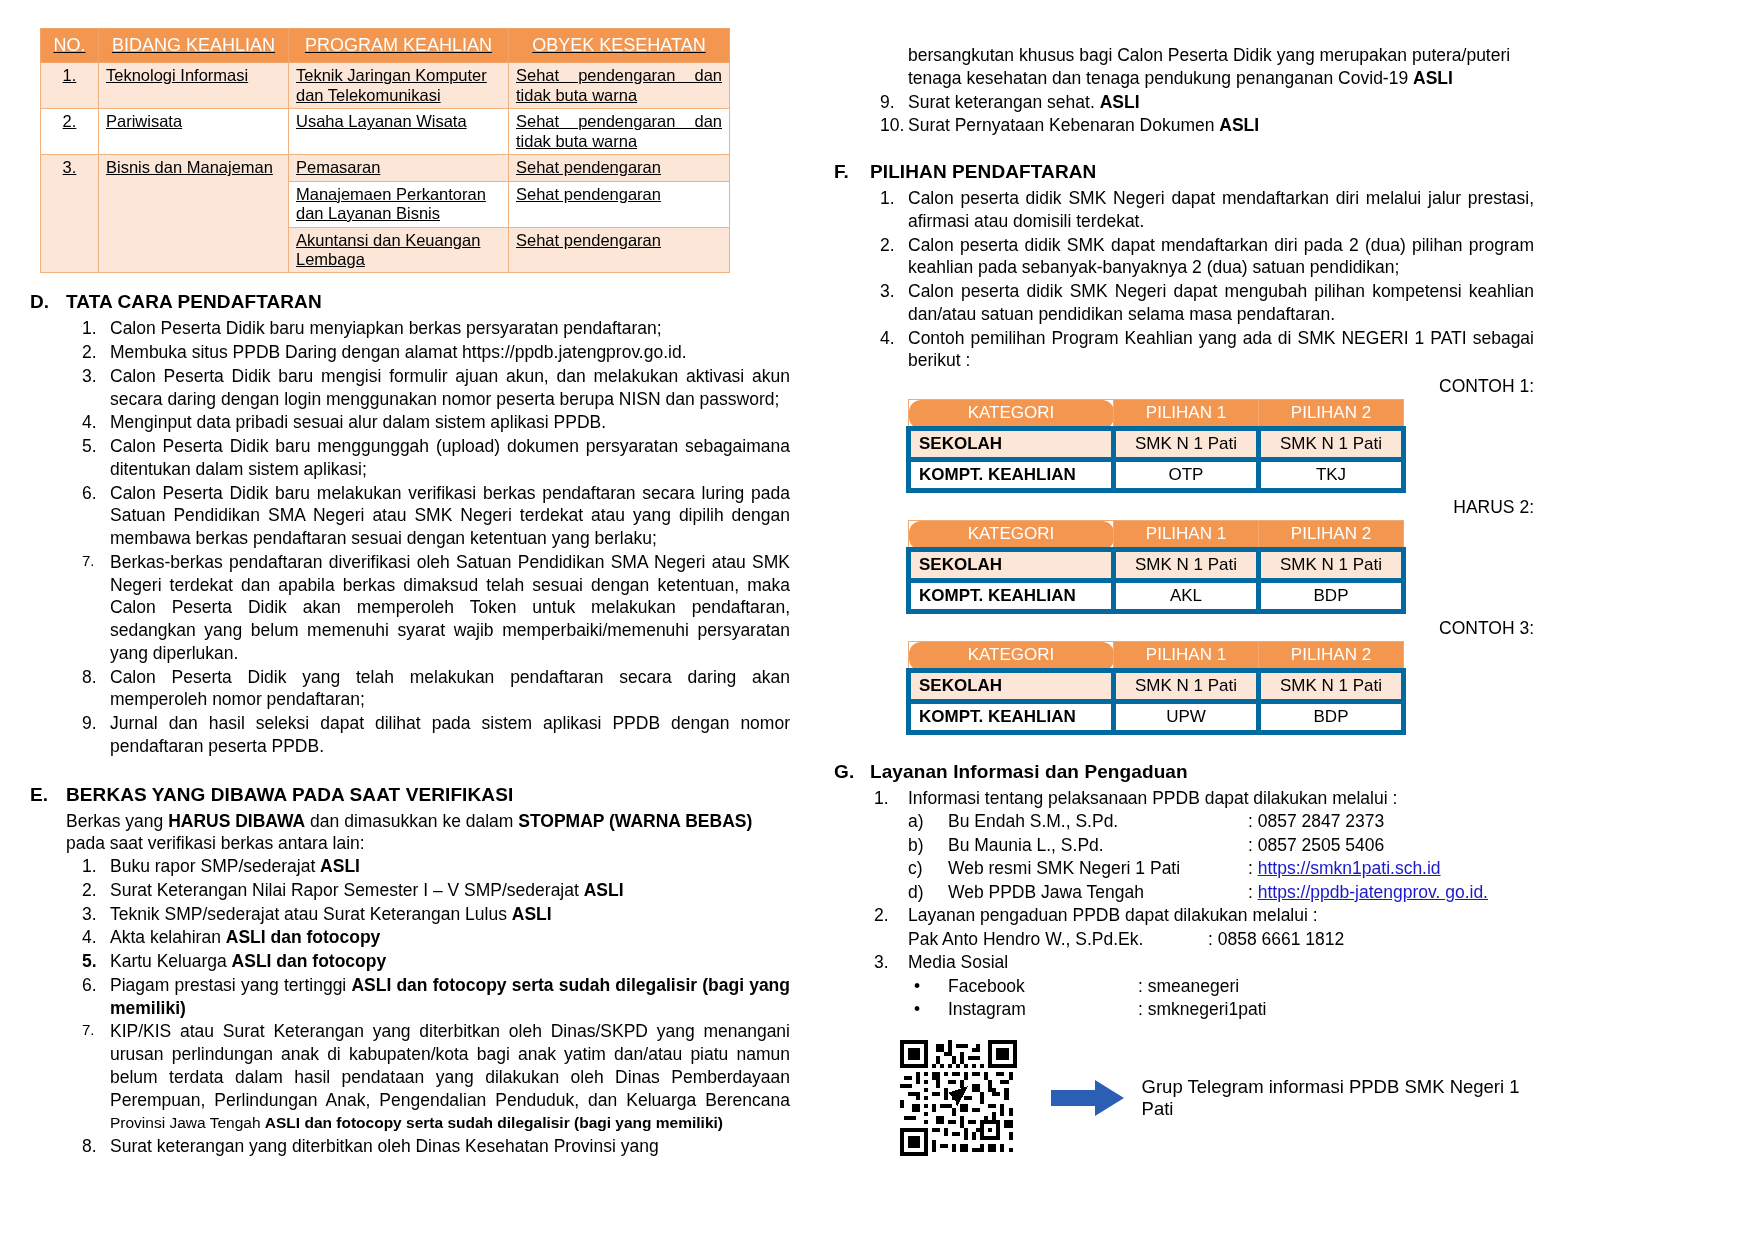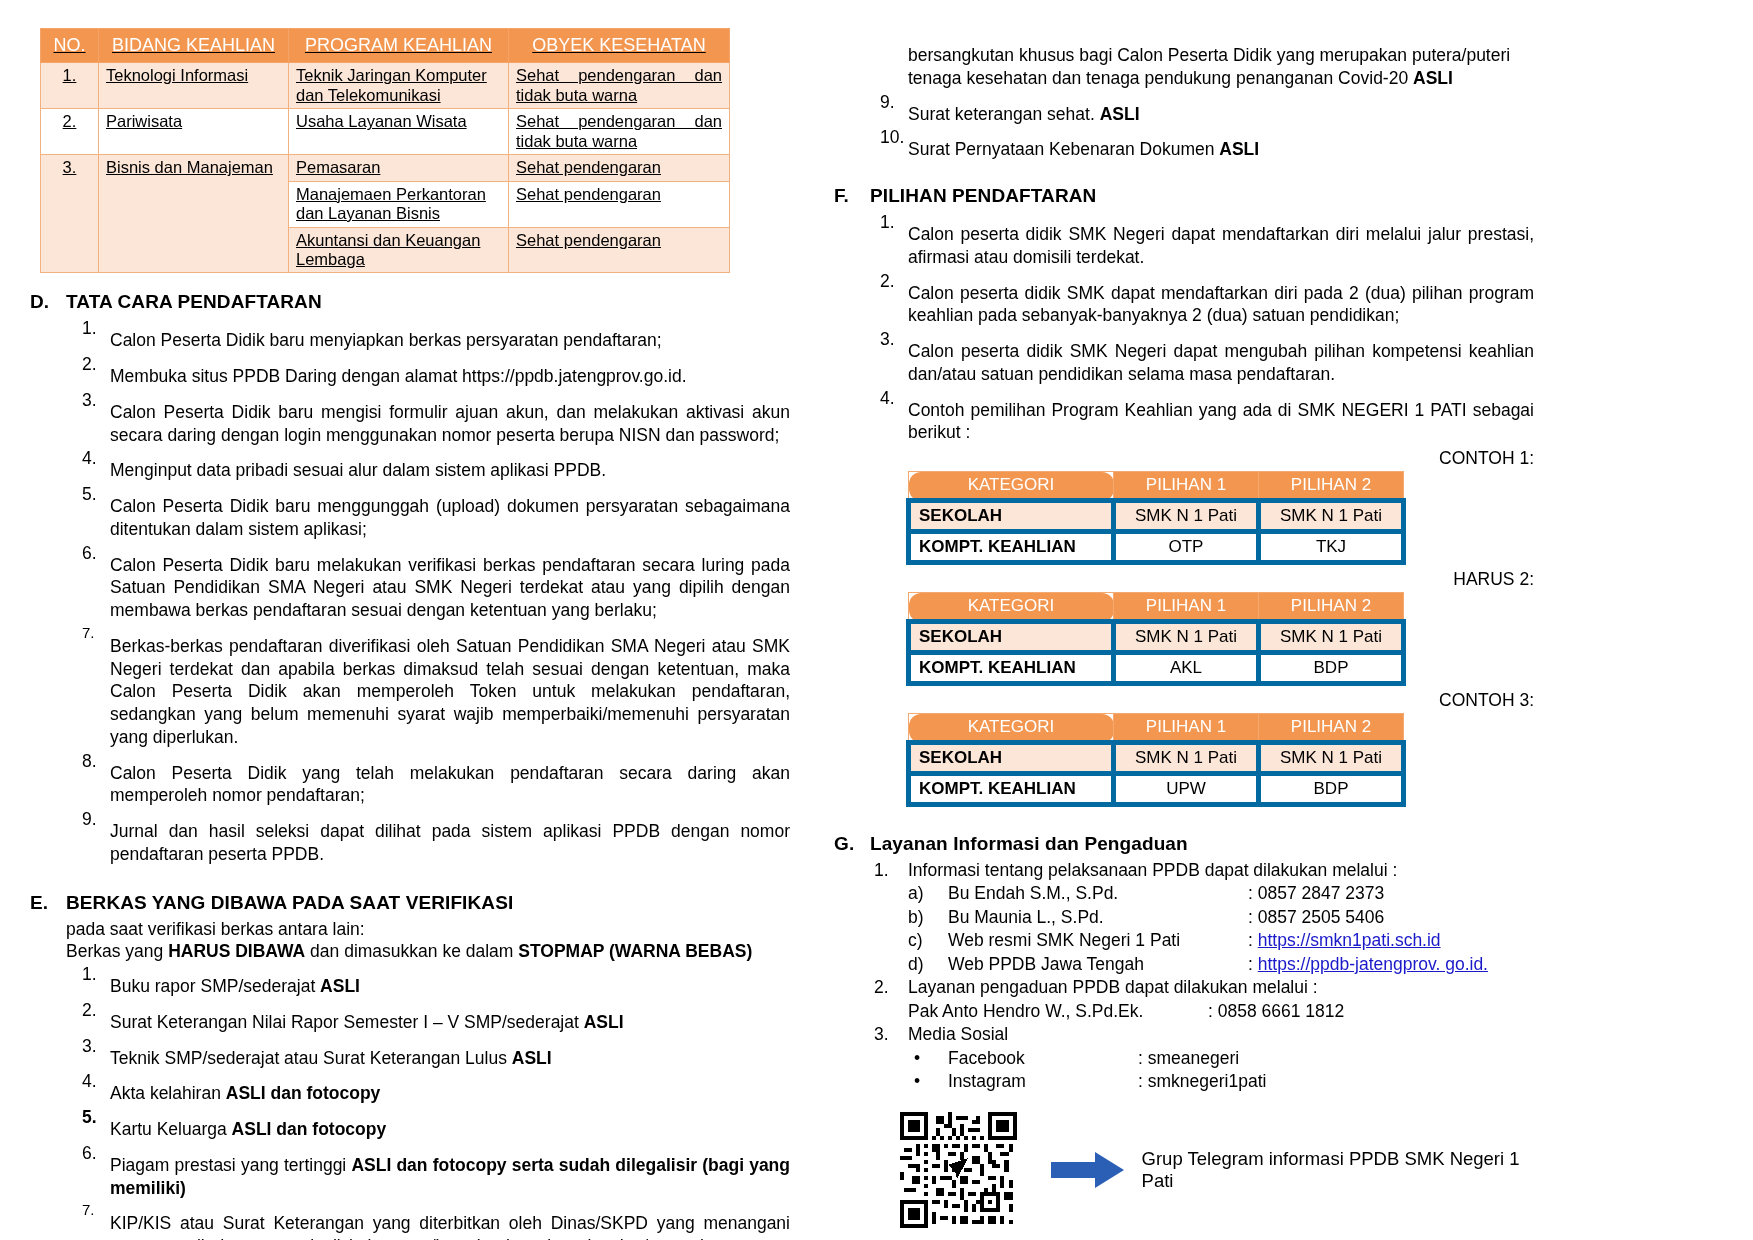--- a/index.html
+++ b/index.html
@@ -27,21 +27,21 @@
 
   ol, ul { margin:0; padding:0; list-style:none; }
 
   .num-list { font-size: 17.5px; line-height: 1.30; }
   .num-list > li {
     display: flex; gap: 0; margin-bottom: 1px;
   }
   .num-list > li > .mk {
     width: 34px; flex: 0 0 34px; text-align: left; padding-left: 6px;
   }
-  .num-list > li > .tx { flex: 1; text-align: justify; text-justify: inter-word; margin-top: 12px; }
+  .num-list > li > .tx { flex: 1; text-align: justify; text-justify: inter-word; }
   .num-list > li > .tx.nojust { text-align: left; }
   .small-mk > .mk { font-size: 15px; }
 
   .indent-body { padding-left: 40px; font-size: 17.5px; line-height: 1.30; text-align: justify; }
 
   
   table.prog { border-collapse: collapse; width: 690px; margin-left: 10px; table-layout: fixed; text-decoration: underline; }
   table.prog th, table.prog td {
     border: 1px solid #f2b27f; padding: 3px 7px; font-size: 16.5px;
     vertical-align: top; line-height: 1.18;
@@ -183,22 +183,22 @@
             <span class="mk">9.</span>
             <span class="tx">Jurnal dan hasil seleksi dapat dilihat pada sistem aplikasi PPDB dengan nomor pendaftaran peserta PPDB.</span>
           </li>
     </ol>
 
     <div class="sec-head" style="margin-top:26px">
       <span class="letter">E.</span>
       <span class="title">BERKAS YANG DIBAWA PADA SAAT VERIFIKASI</span>
     </div>
     <div class="indent-body" style="padding-left:36px">
+      <div><span>Berkas yang </span><b>HARUS DIBAWA</b><span> dan dimasukkan ke dalam </span><b>STOPMAP (WARNA BEBAS)</b></div>
       <div>pada saat verifikasi berkas antara lain:</div>
-      <div><span>Berkas yang </span><b>HARUS DIBAWA</b><span> dan dimasukkan ke dalam </span><b>STOPMAP (WARNA BEBAS)</b></div>
     </div>
     <ol class="num-list" style="padding-left:46px">
       <li>
             <span class="mk">1.</span>
             <span class="tx nojust"><span>Buku rapor SMP/sederajat </span><b>ASLI</b></span>
           </li>
       <li>
             <span class="mk">2.</span>
             <span class="tx nojust"><span>Surat Keterangan Nilai Rapor Semester I – V SMP/sederajat </span><b>ASLI</b></span>
           </li>
@@ -226,21 +226,21 @@
             <span class="mk">8.</span>
             <span class="tx">Surat keterangan yang diterbitkan oleh Dinas Kesehatan Provinsi yang</span>
           </li>
     </ol>
   </div>
 
   <div class="col-right">
 
     <div class="indent-body" style="padding-left:74px">
       <div>bersangkutan khusus bagi Calon Peserta Didik yang merupakan putera/puteri</div>
-      <div><span>tenaga kesehatan dan tenaga pendukung penanganan Covid-20 </span><b>ASLI</b></div>
+      <div><span>tenaga kesehatan dan tenaga pendukung penanganan Covid-19 </span><b>ASLI</b></div>
     </div>
     <ol class="num-list" style="padding-left:40px; margin-top:1px">
       <li>
             <span class="mk">9.</span>
             <span class="tx nojust"><span>Surat keterangan sehat. </span><b>ASLI</b></span>
           </li>
       <li>
             <span class="mk">10.</span>
             <span class="tx nojust"><span>Surat Pernyataan Kebenaran Dokumen </span><b>ASLI</b></span>
           </li>

